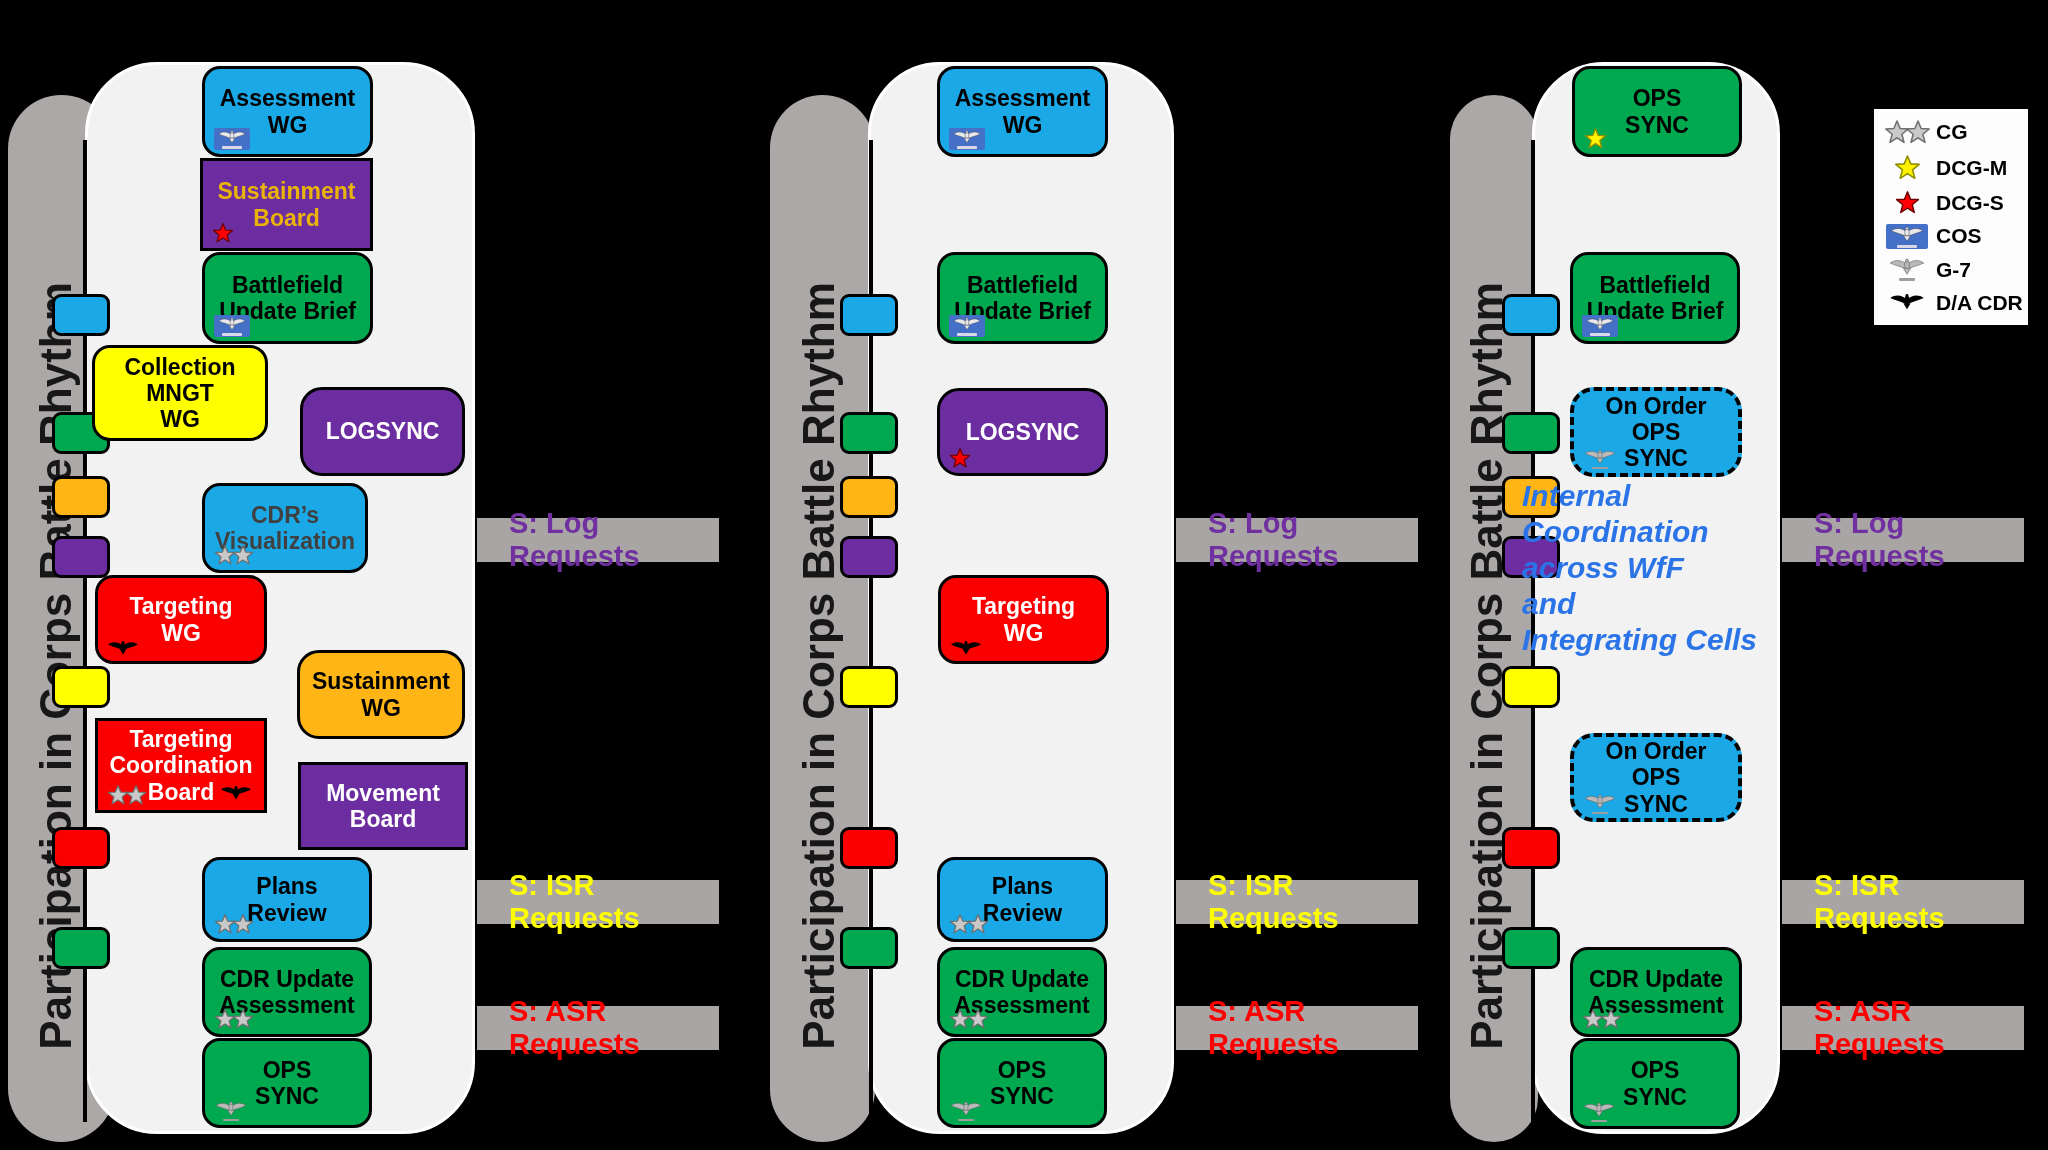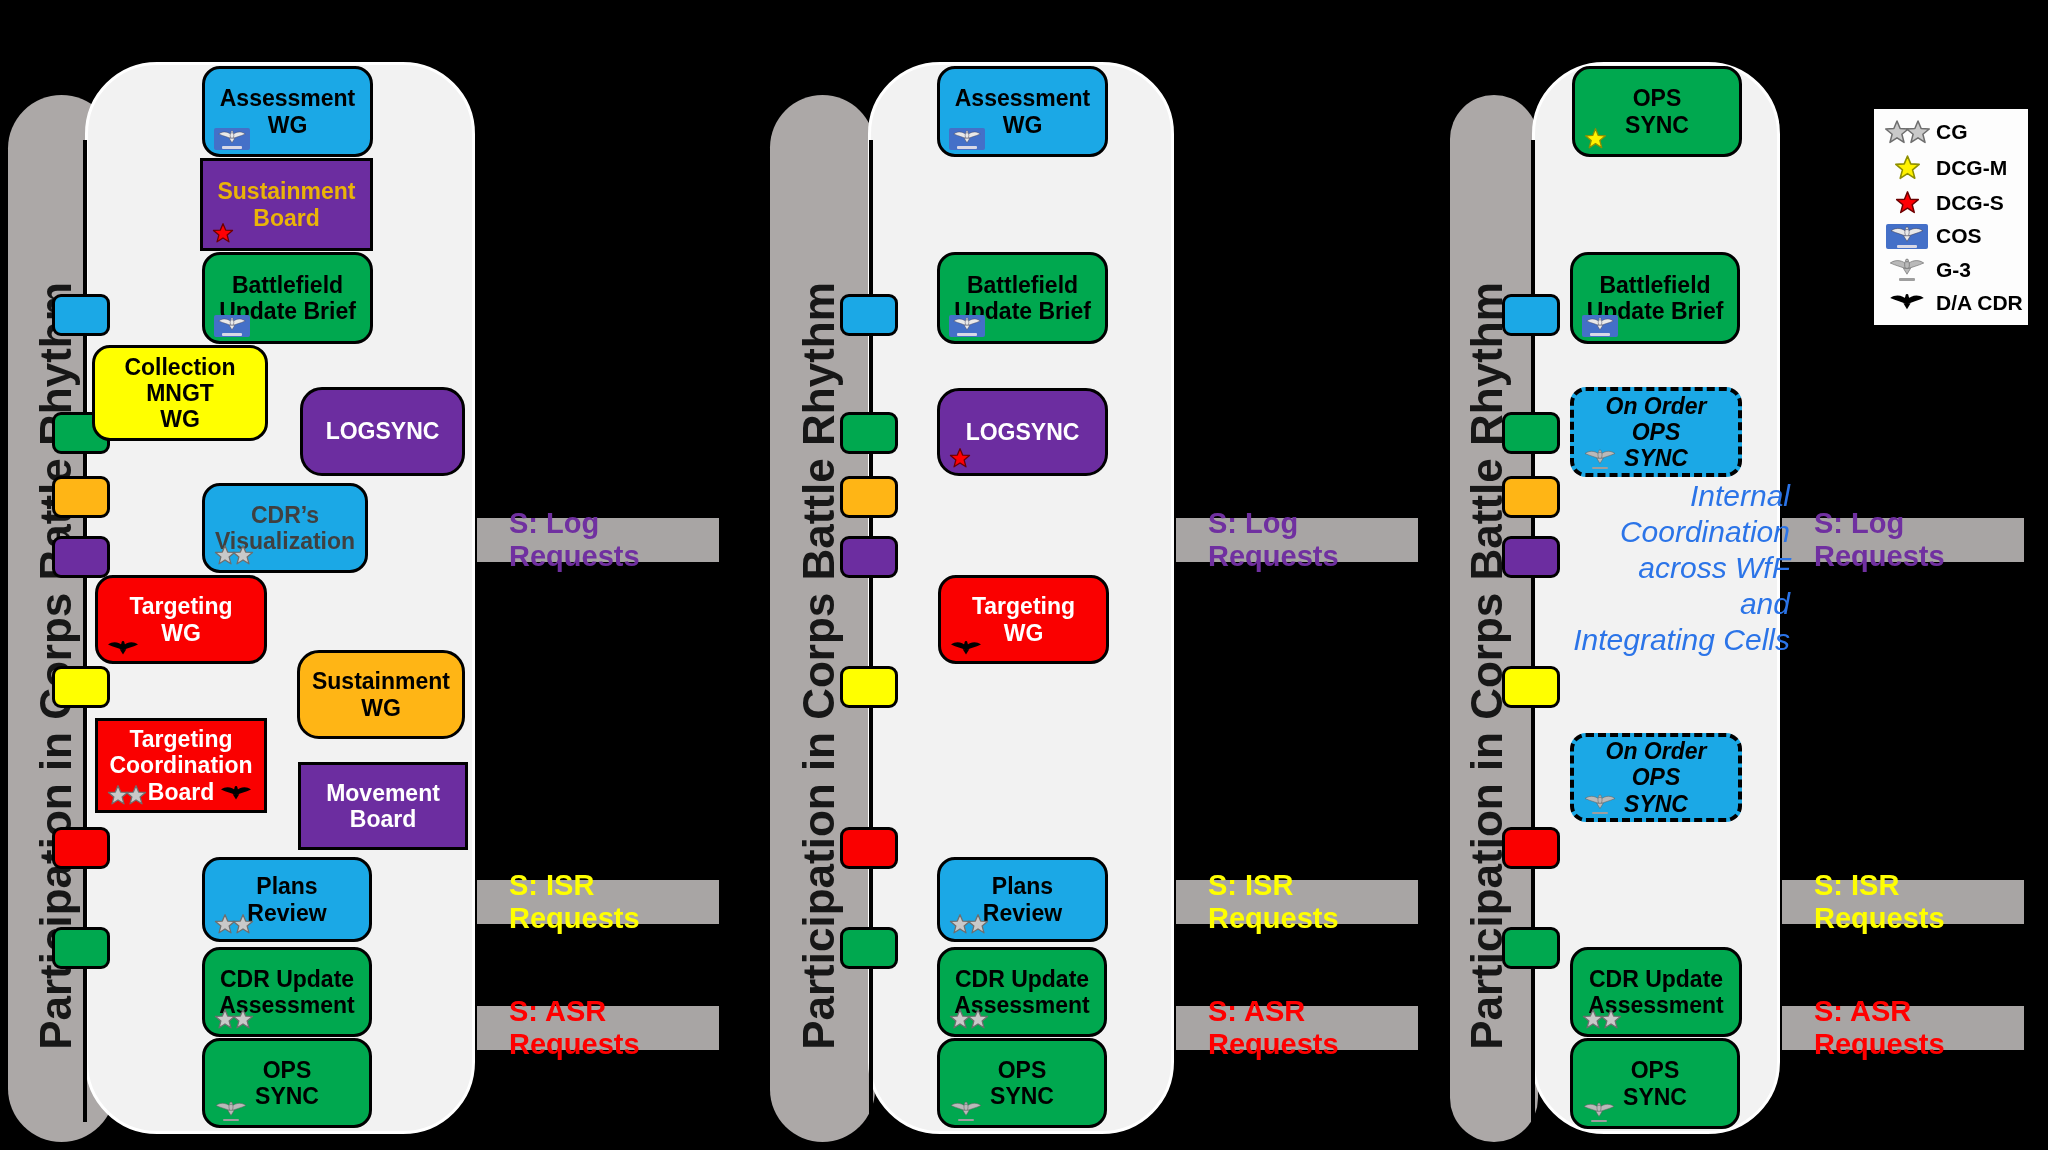--- a/index.html
+++ b/index.html
@@ -8,33 +8,33 @@
   .rail{position:absolute;border-radius:58px;}
   .rail-label{position:absolute;font-weight:bold;font-size:44px;color:#171717;
               text-align:center;transform:rotate(-90deg);white-space:nowrap;}
   .panel{position:absolute;background:#F2F2F2;border:3px solid #FFFFFF;border-radius:72px;box-sizing:border-box;}
   .vline{position:absolute;width:4px;background:#000;}
   .tab{position:absolute;border:3px solid #000;border-radius:9px;box-sizing:border-box;}
   .box{position:absolute;border:3px solid #000;border-radius:18px;box-sizing:border-box;
        display:flex;align-items:center;justify-content:center;text-align:center;
        font-weight:bold;font-size:23px;line-height:1.14;white-space:pre-line;}
   .box.square{border-radius:0;}
-  .box.dashed{border:4.5px dashed #000;border-radius:16px;font-style:italic;}
+  .box.dashed{border:4.5px dashed #000;border-radius:24px;}
   .box .icon{position:absolute;left:9px;bottom:4px;display:flex;align-items:flex-end;}
   .box .icon.right{left:auto;right:12px;bottom:8px;}
   .box .icon svg + svg{margin-left:-4px;}
   .cospatch{display:inline-flex;flex-direction:column;align-items:center;justify-content:center;
             background:#4470C8;border-radius:2px;padding:2px 3px 1px 3px;}
   .cospatch .cap{width:20px;height:3px;background:#D8D8E6;margin-top:1px;border-radius:1px;}
   .g3col{display:inline-flex;flex-direction:column;align-items:center;}
   .g3col .cap{width:16px;height:2.5px;background:#9E9E9E;margin-top:1px;border-radius:1px;}
   .side-label{position:absolute;display:flex;align-items:center;justify-content:center;
               font-weight:bold;font-size:29px;padding-left:32px;}
-  .note{position:absolute;font-weight:normal;font-style:italic;font-size:30px;line-height:1.2;
-        text-align:right;white-space:pre-line;}
+  .note{position:absolute;font-weight:bold;font-style:italic;font-size:30px;line-height:1.2;
+        text-align:left;white-space:pre-line;}
   .legend{position:absolute;background:#FDFDFD;border:2px solid #000;box-sizing:border-box;
           display:flex;flex-direction:column;justify-content:space-around;padding:6px 4px;}
   .legend-row{display:flex;align-items:center;}
   .legend-icon{width:58px;display:flex;align-items:center;justify-content:center;flex:0 0 58px;}
   .legend-label{font-weight:bold;font-size:21px;color:#000;}
   .legend-icon svg + svg{margin-left:-5px;}
 </style>
 </head>
 <body>
 
@@ -340,21 +340,21 @@
               <g fill="#B9B9B9" stroke="#5A5A5A" stroke-width="1">
                 <path d="M2 9 C13 1 25 5 32 12 C39 5 51 1 62 9 C51 14 41 16 32 20 C23 16 13 14 2 9 Z"></path>
                 <ellipse cx="32" cy="12" rx="4.2" ry="7.5"></ellipse>
                 <circle cx="32" cy="4.5" r="2.6"></circle>
                 <path d="M25.5 18.5 L32 29 L38.5 18.5 Z"></path>
               </g>
             </svg>
             <span class="cap"></span>
           </span>
         </span>
-        <span class="legend-label">G-3</span>
+        <span class="legend-label">G-7</span>
       </div>
       <div class="legend-row">
         <span class="legend-icon">
           <svg width="36" height="19" viewBox="0 0 64 34">
             <g fill="#000000">
               <path d="M2 9 C13 1 25 5 32 12 C39 5 51 1 62 9 C51 14 41 16 32 20 C23 16 13 14 2 9 Z"></path>
               <ellipse cx="32" cy="12" rx="4.2" ry="7.5"></ellipse>
               <circle cx="32" cy="4.5" r="2.6"></circle>
               <path d="M25.5 18.5 L32 29 L38.5 18.5 Z"></path>
             </g>

